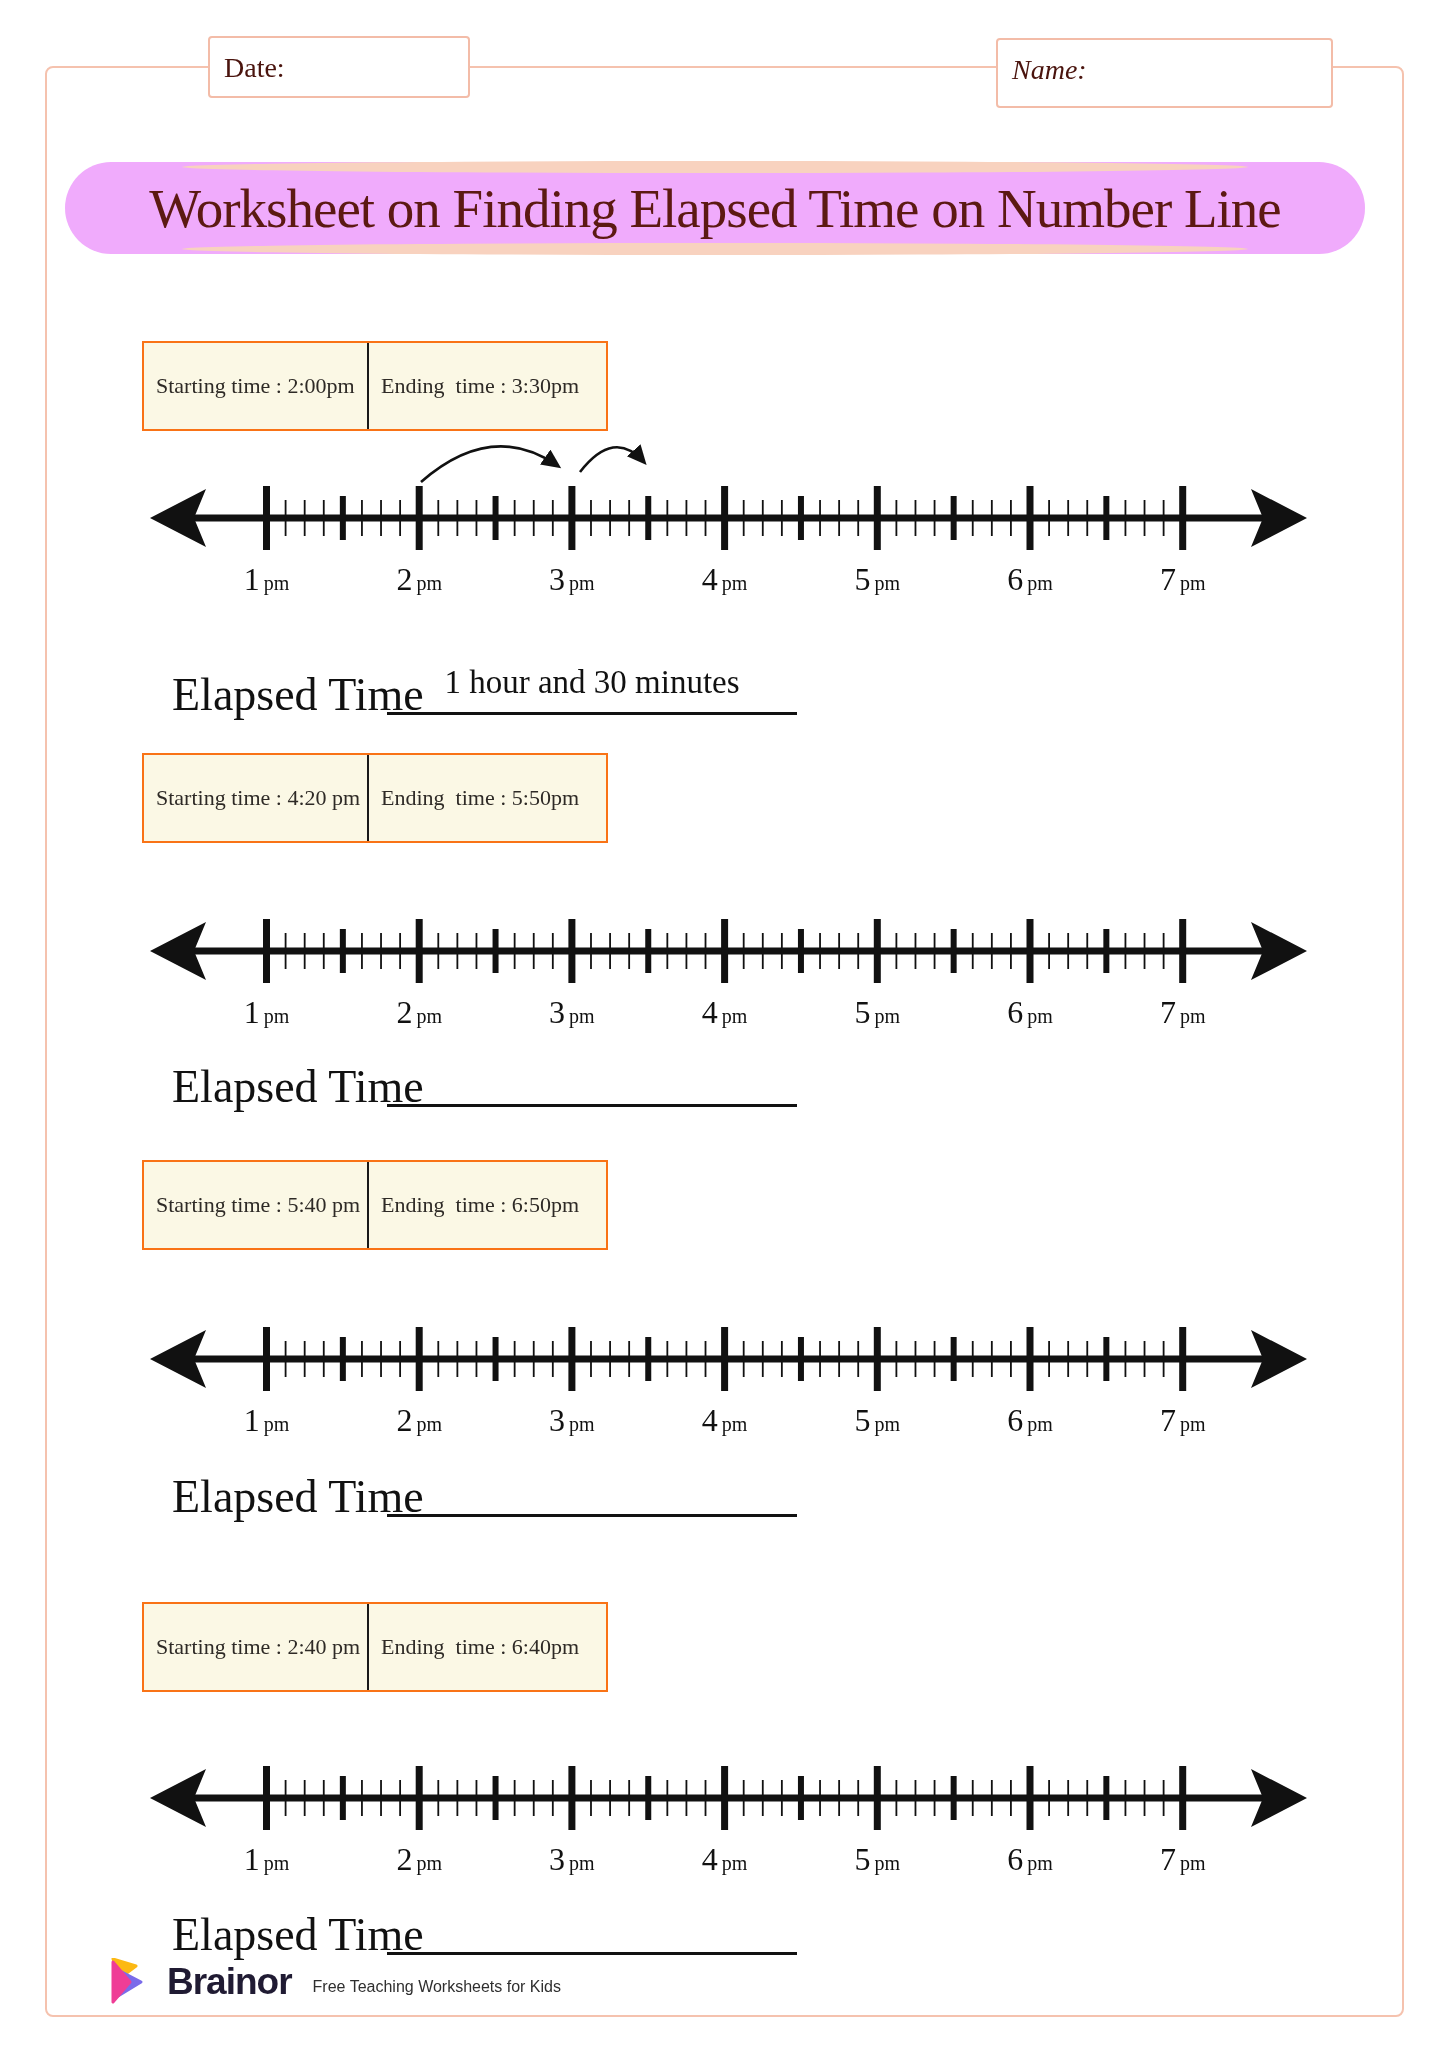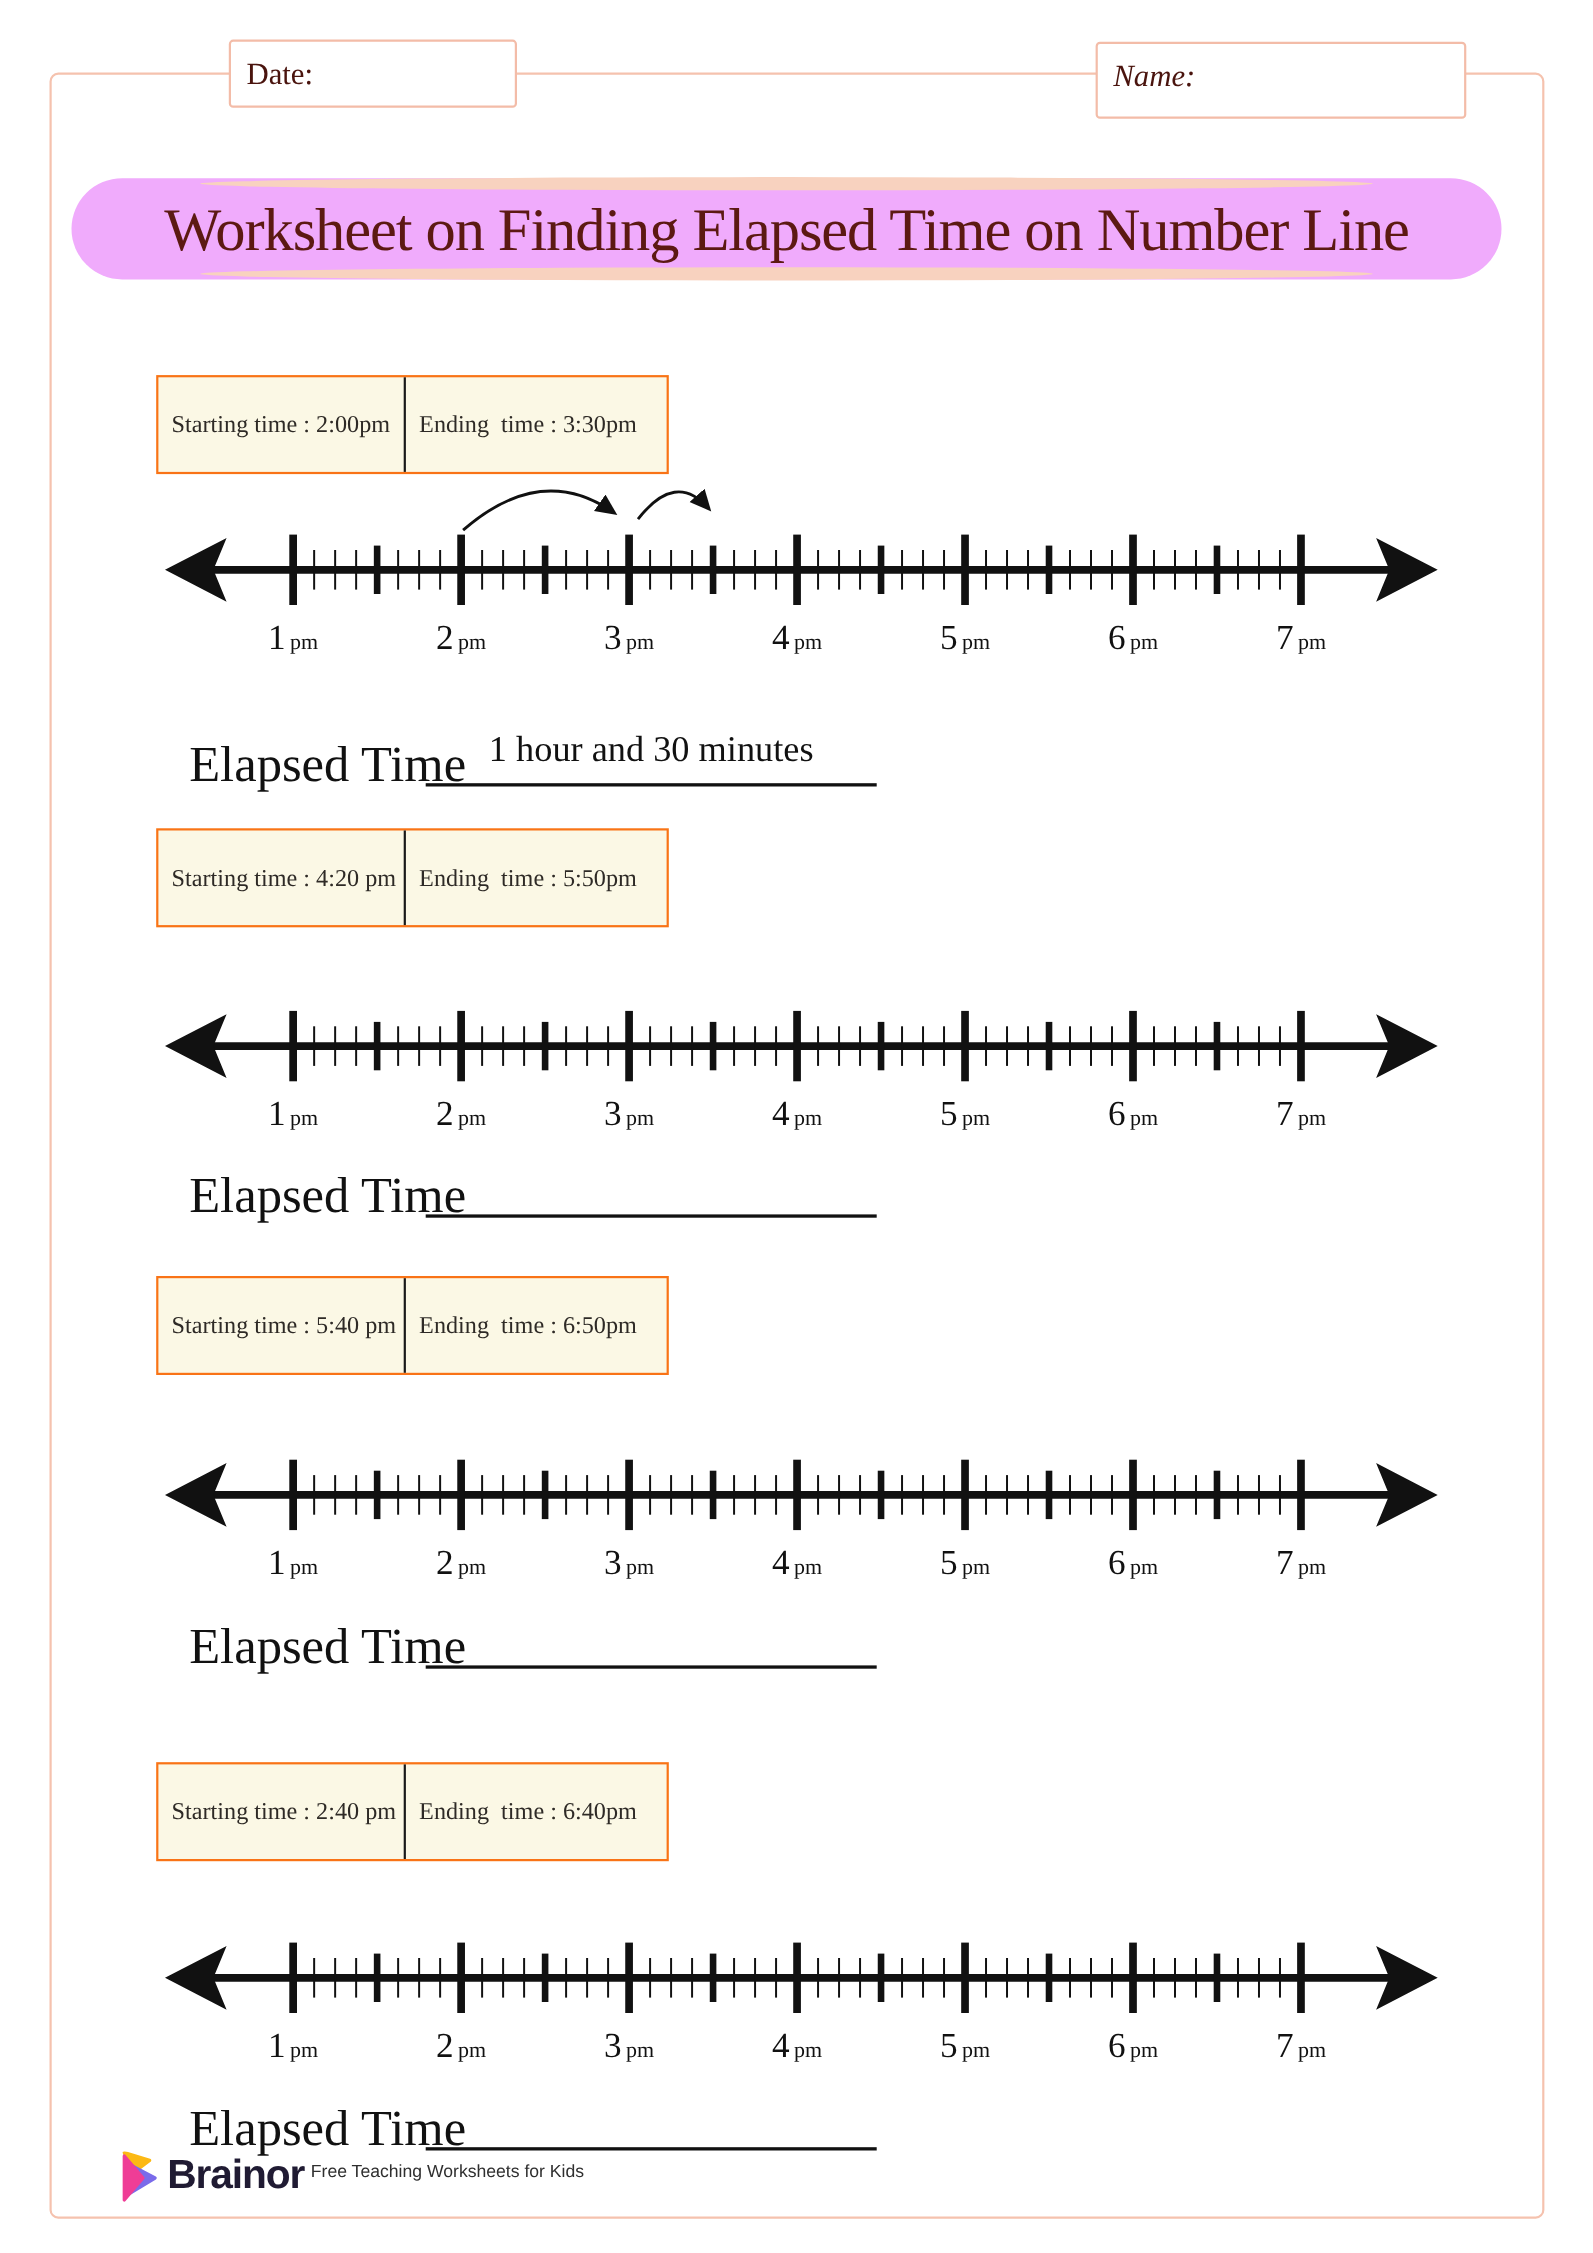--- a/index.html
+++ b/index.html
@@ -57,21 +57,21 @@
   .svg-holder{position:absolute;left:0;width:1448px;height:185px;}
   .svg-holder svg{display:block;}
   .ans{position:absolute;left:160px;width:700px;height:62px;}
   .ans-label{position:absolute;left:12px;top:8px;font-size:46px;color:#111111;}
   .ans-line{position:absolute;left:227px;top:52px;width:410px;height:3px;background:#111111;}
   .ans-text{
     position:absolute;left:227px;top:4px;width:410px;
     text-align:center;font-size:33px;color:#111111;white-space:nowrap;
   }
   
-  .footer{position:absolute;left:110px;top:1956px;height:52px;z-index:3;display:flex;align-items:flex-start;}
+  .footer{position:absolute;left:110px;top:1956px;height:52px;z-index:3;display:flex;align-items:center;gap:15px;}
   .logo-icon{width:34px;height:48px;margin-right:8px;}
   .brand{
     font-family:"Liberation Sans", sans-serif;font-weight:bold;
     font-size:37px;color:#201b33;letter-spacing:-1px;
   }
   .tagline{
     font-family:"Liberation Sans", sans-serif;font-size:16px;
     color:#2f2f2f;margin-left:6px;margin-top:10px;
   }
 </style>

